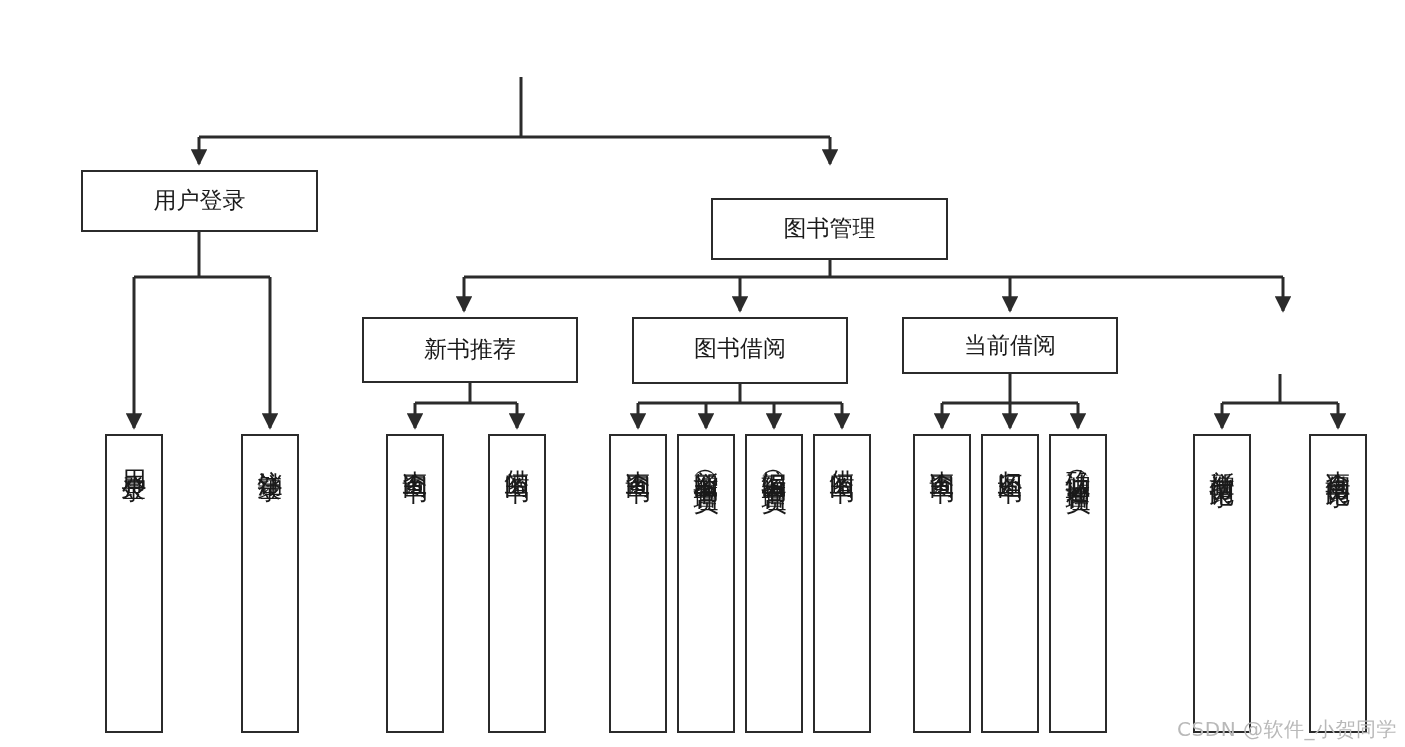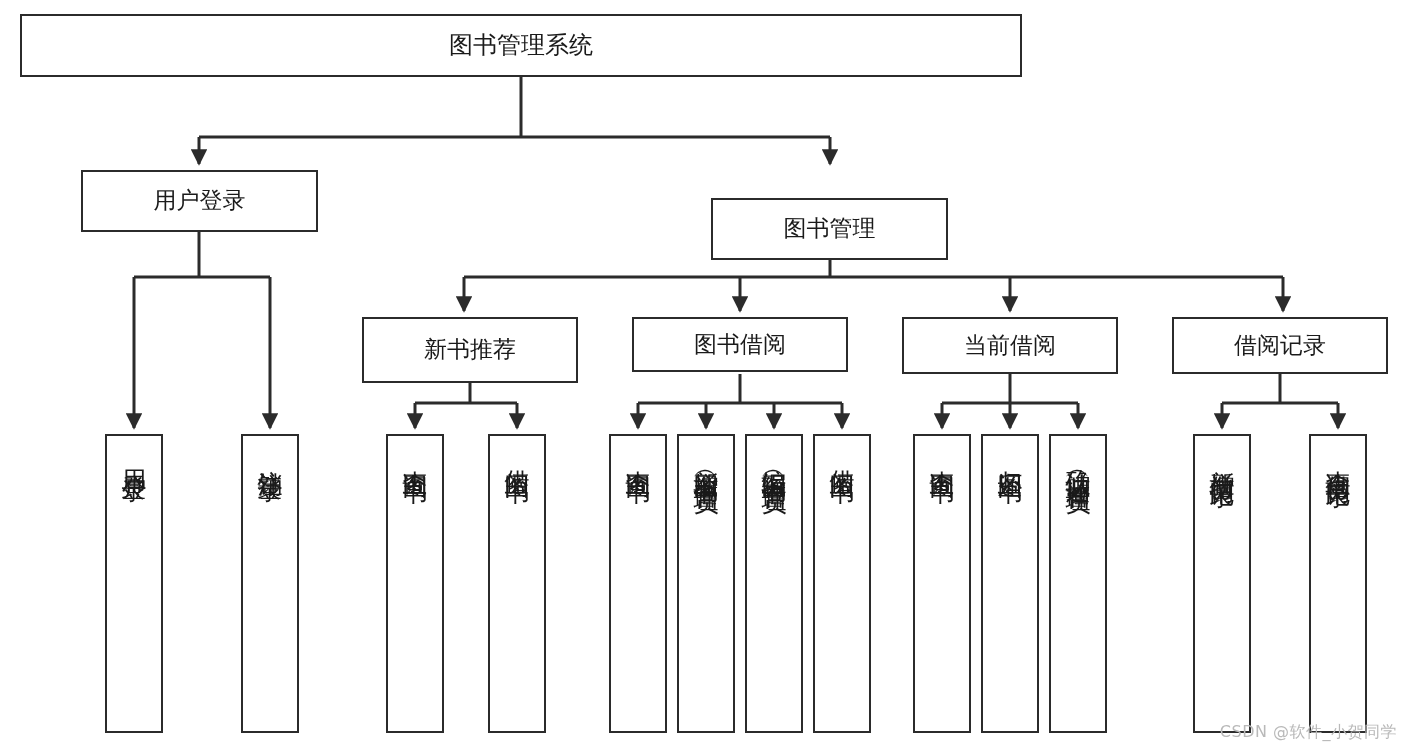--- a/index.html
+++ b/index.html
@@ -58,21 +58,21 @@
     text-orientation: upright;
     font-size: 25px;
     line-height: 1.0;
     letter-spacing: 3px;
     white-space: nowrap;
   }
   .watermark {
     position: absolute;
     right: 8px;
     bottom: 4px;
-    font-size: 16px;
+    font-size: 20px;
     color: #b9b9b9;
     letter-spacing: 0.5px;
     white-space: nowrap;
     pointer-events: none;
   }
 </style>
 </head>
 <body>
 
 <div id="canvas">
@@ -120,42 +120,36 @@
       <path d="M 1010 403 L 1010 428" marker-end="url(#arrow)"></path>
       <path d="M 1078 403 L 1078 428" marker-end="url(#arrow)"></path>
 
       <path d="M 1280 374 L 1280 403"></path>
       <path d="M 1222 403 L 1338 403"></path>
       <path d="M 1222 403 L 1222 428" marker-end="url(#arrow)"></path>
       <path d="M 1338 403 L 1338 428" marker-end="url(#arrow)"></path>
     </g>
   </svg>
 
-  <div class="node h root" style="left:20px; top:14px; width:1002px; height:63px;">
-    <span class="node-label">图书管理系统</span>
-  </div>
 
   <div class="node h" style="left:81px; top:170px; width:237px; height:62px;">
     <span class="node-label">用户登录</span>
   </div>
   <div class="node h" style="left:711px; top:170px; width:237px; height:62px;margin-top:28px;">
     <span class="node-label">图书管理</span>
   </div>
 
   <div class="node h" style="left:362px; top:317px; width:216px; height:66px;">
     <span class="node-label">新书推荐</span>
   </div>
-  <div class="node h" style="left:632px; top:317px; width:216px; height:55px;">
+  <div class="node h" style="left:632px; top:317px; width:216px; height:67px;font-family:Liberation Mono, monospace;">
     <span class="node-label">图书借阅</span>
   </div>
   <div class="node h" style="left:902px; top:317px; width:216px; height:57px;">
     <span class="node-label">当前借阅</span>
-  </div>
-  <div class="node h" style="left:1172px; top:317px; width:216px; height:57px;">
-    <span class="node-label">借阅记录</span>
   </div>
 
   <div class="node v" style="left:105px; top:434px; width:58px; height:299px;">
     <span class="node-label">用户登录</span>
   </div>
   <div class="node v" style="left:241px; top:434px; width:58px; height:299px;">
     <span class="node-label">注销登录</span>
   </div>
 
   <div class="node v" style="left:386px; top:434px; width:58px; height:299px;">

